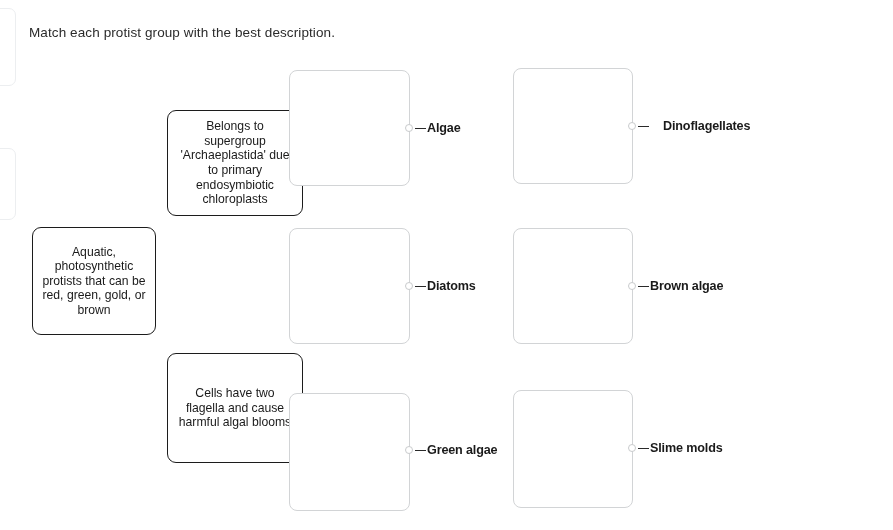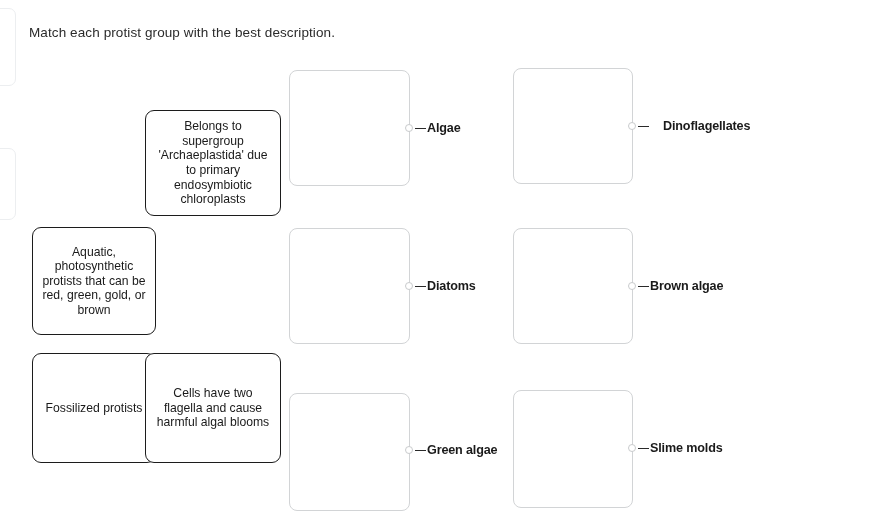--- a/index.html
+++ b/index.html
@@ -63,21 +63,21 @@
     font-size: 12.2px;
     line-height: 14.6px;
     color: #1a1a1a;
     cursor: grab;
     user-select: none;
   }
   .card-text { display: block; }
 
   
   .col-a { left: 32px;  width: 124px; }
-  .col-b { left: 145px; width: 136px; }
+  .col-b { left: 167px; width: 136px; }
 
   .row-1 { top: 110px; height: 106px; }
   .row-2 { top: 227px; height: 108px; }
   .row-3 { top: 345px; height: 110px; margin-top: 8px; }
 
   
   .zone {
     position: absolute;
     border: 1px solid #d2d4d6;
     border-radius: 8px;
@@ -134,23 +134,20 @@
 <div id="stage">
 
   <div class="prompt">Match each protist group with the best description.</div>
 
   <div class="edge-ghost g1"></div>
   <div class="edge-ghost g2"></div>
 
   <div class="card col-a row-2">
     <span class="card-text">Aquatic, photosynthetic protists that can be red, green, gold, or brown</span>
   </div>
-  <div class="card col-a row-3">
-    <span class="card-text">Fossilized protists</span>
-  </div>
 
   <div class="card col-b row-1">
     <span class="card-text">Belongs to supergroup 'Archaeplastida' due to primary endosymbiotic chloroplasts</span>
   </div>
   <div class="card col-b row-3">
     <span class="card-text">Cells have two flagella and cause harmful algal blooms</span>
   </div>
 
   <div class="zone zone-c z1"></div>
   <div class="zone zone-c z2"></div>

